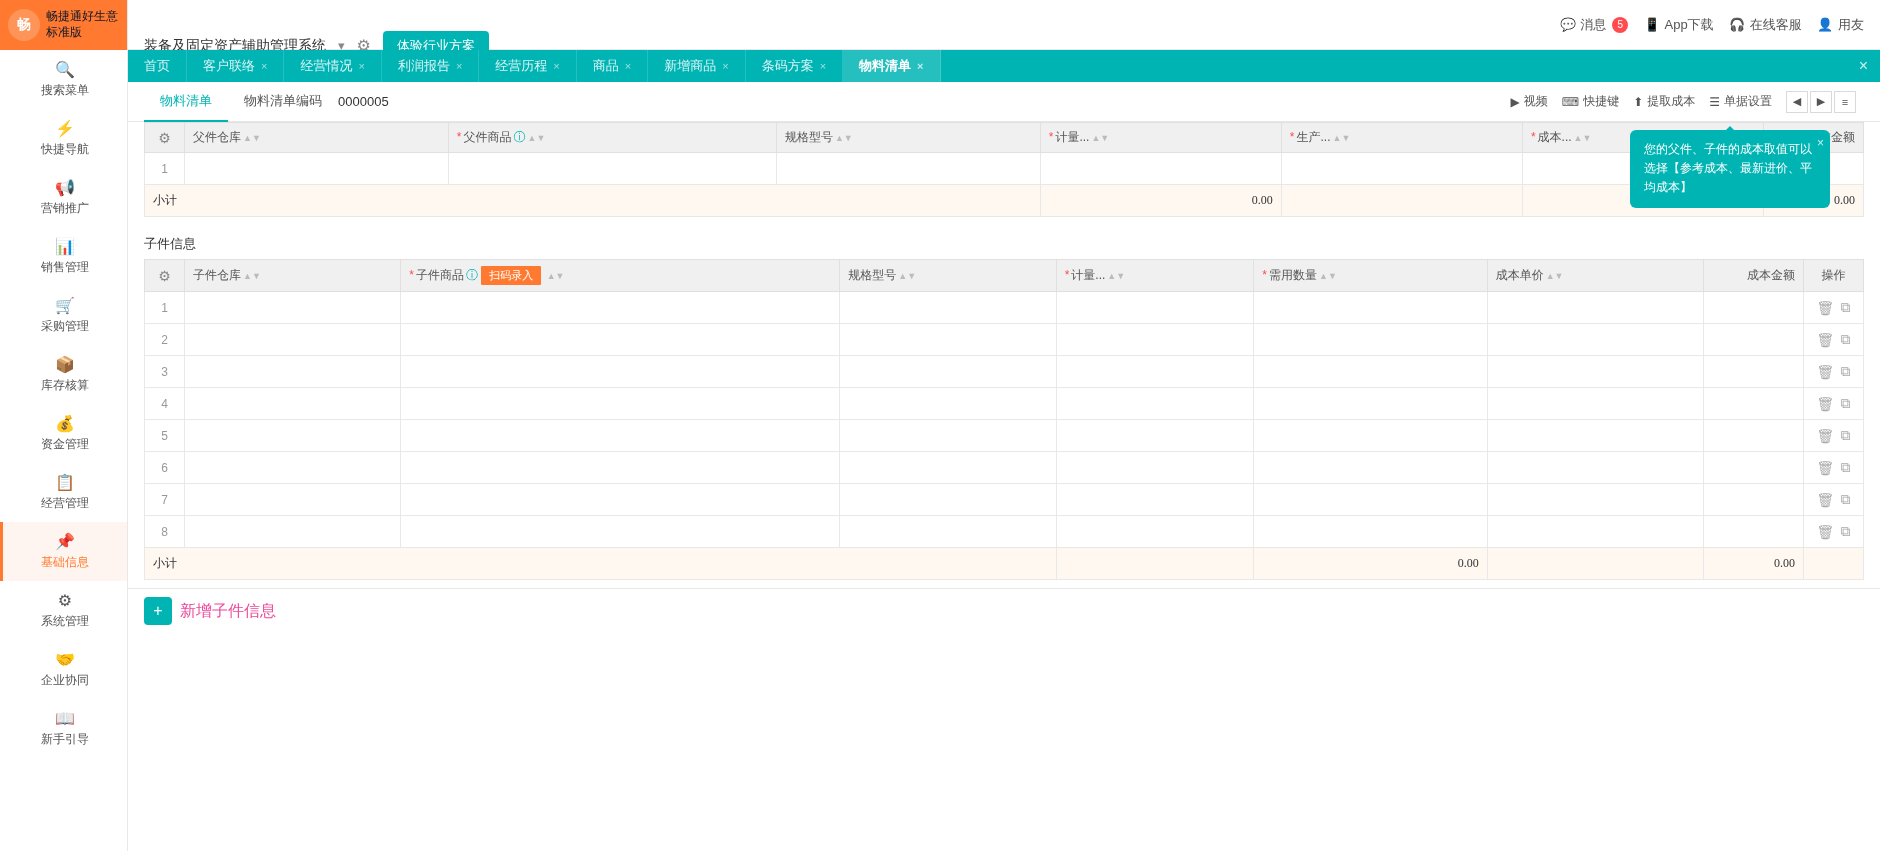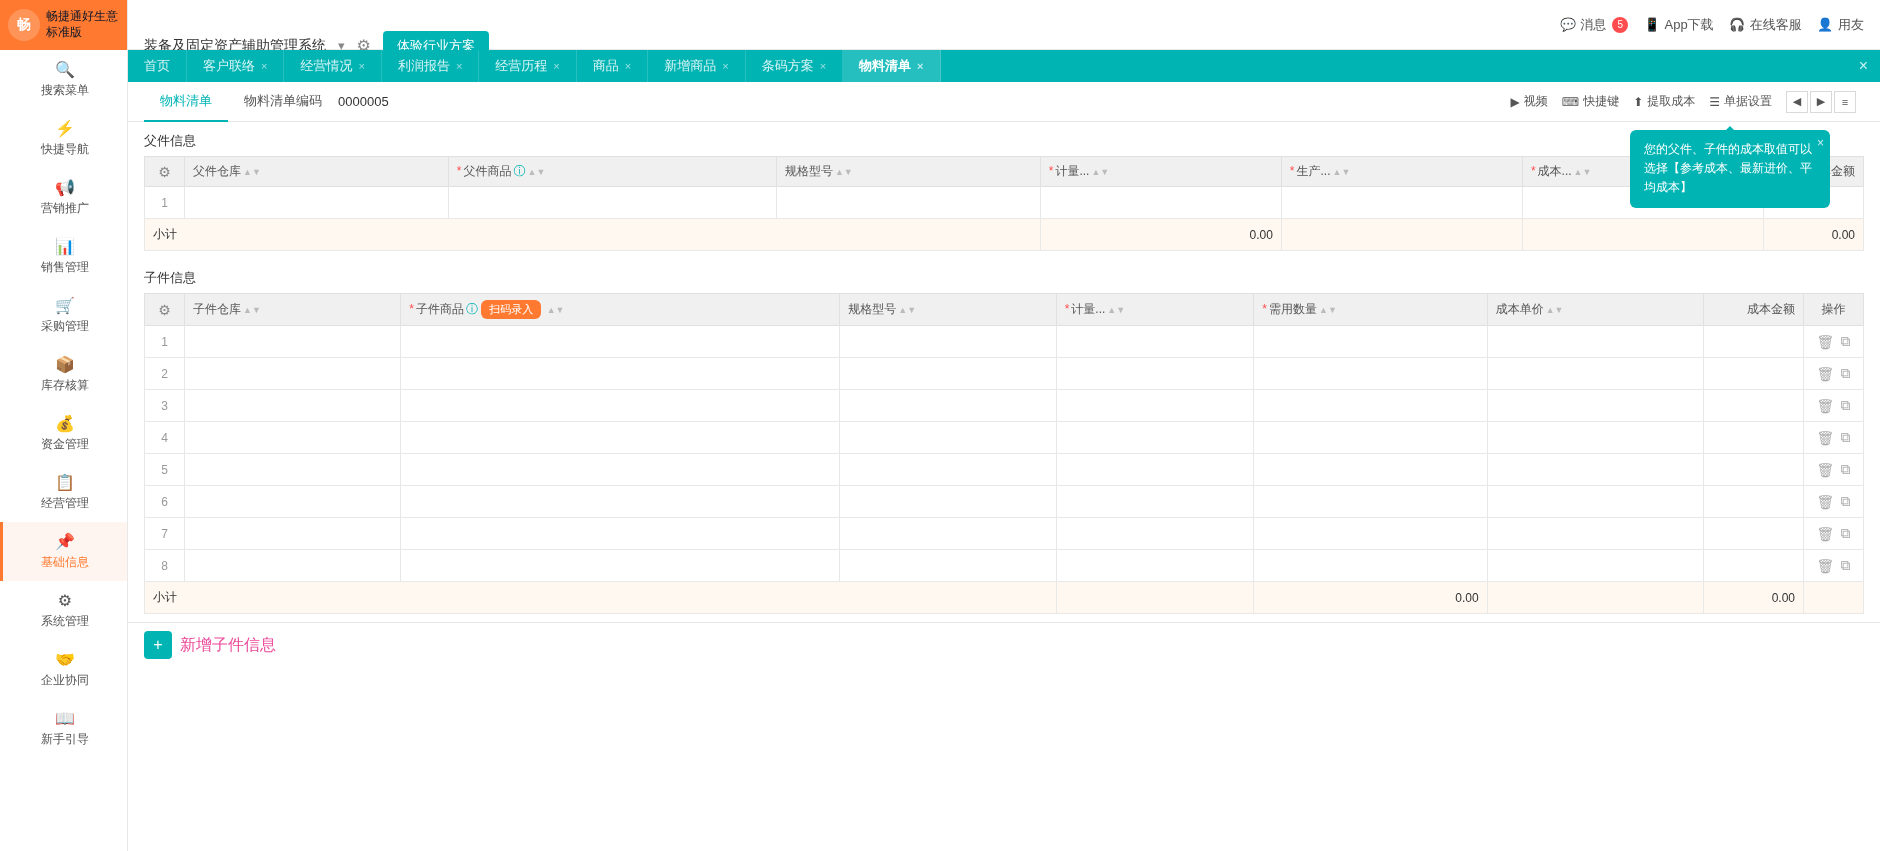--- a/index.html
+++ b/index.html
@@ -258,37 +258,37 @@
     }
     .data-table tr.subtotal td {
       background: #fff8f0;
       font-weight: 500;
     }
     .data-table .row-num {
       text-align: center;
       color: #999;
       width: 40px;
     }
-    .data-table .text-right { text-align: right; }
+    .data-table .text-right { text-align: right; font-family: Liberation Serif, serif; }
 
     .th-settings {
       width: 36px;
       text-align: center !important;
     }
     .th-actions {
       width: 60px;
       text-align: center !important;
     }
 
     .btn-scan {
       background: #ff7a30;
       color: white;
       border: none;
       padding: 2px 8px;
-      border-radius: 6px;
+      border-radius: 1px;
       font-size: 11px;
       cursor: pointer;
     }
 
     .action-icons {
       display: flex;
       align-items: center;
       justify-content: center;
       gap: 6px;
     }
@@ -535,21 +535,20 @@
     </div>
 
     <div style="position:relative;">
       <div class="tooltip-box">
         <span class="tooltip-close">×</span>
         <span>您的父件、子件的成本取值可以选择【参考成本、最新进价、平均成本】</span>
       </div>
     </div>
 
     <div class="section">
-      <div class="section-title">父件信息</div>
       <table class="data-table">
         <thead>
           <tr>
             <th class="th-settings"><span class="gear-icon">⚙</span></th>
             <th><span>父件仓库</span><span class="sort-arrows">▲▼</span></th>
             <th><span class="required">*</span><span>父件商品</span><span style="color:#00b4b4;margin-left:2px;">ⓘ</span><span class="sort-arrows">▲▼</span></th>
             <th><span>规格型号</span><span class="sort-arrows">▲▼</span></th>
             <th><span class="required">*</span><span>计量...</span><span class="sort-arrows">▲▼</span></th>
             <th><span class="required">*</span><span>生产...</span><span class="sort-arrows">▲▼</span></th>
             <th><span class="required">*</span><span>成本...</span><span class="sort-arrows">▲▼</span></th>

